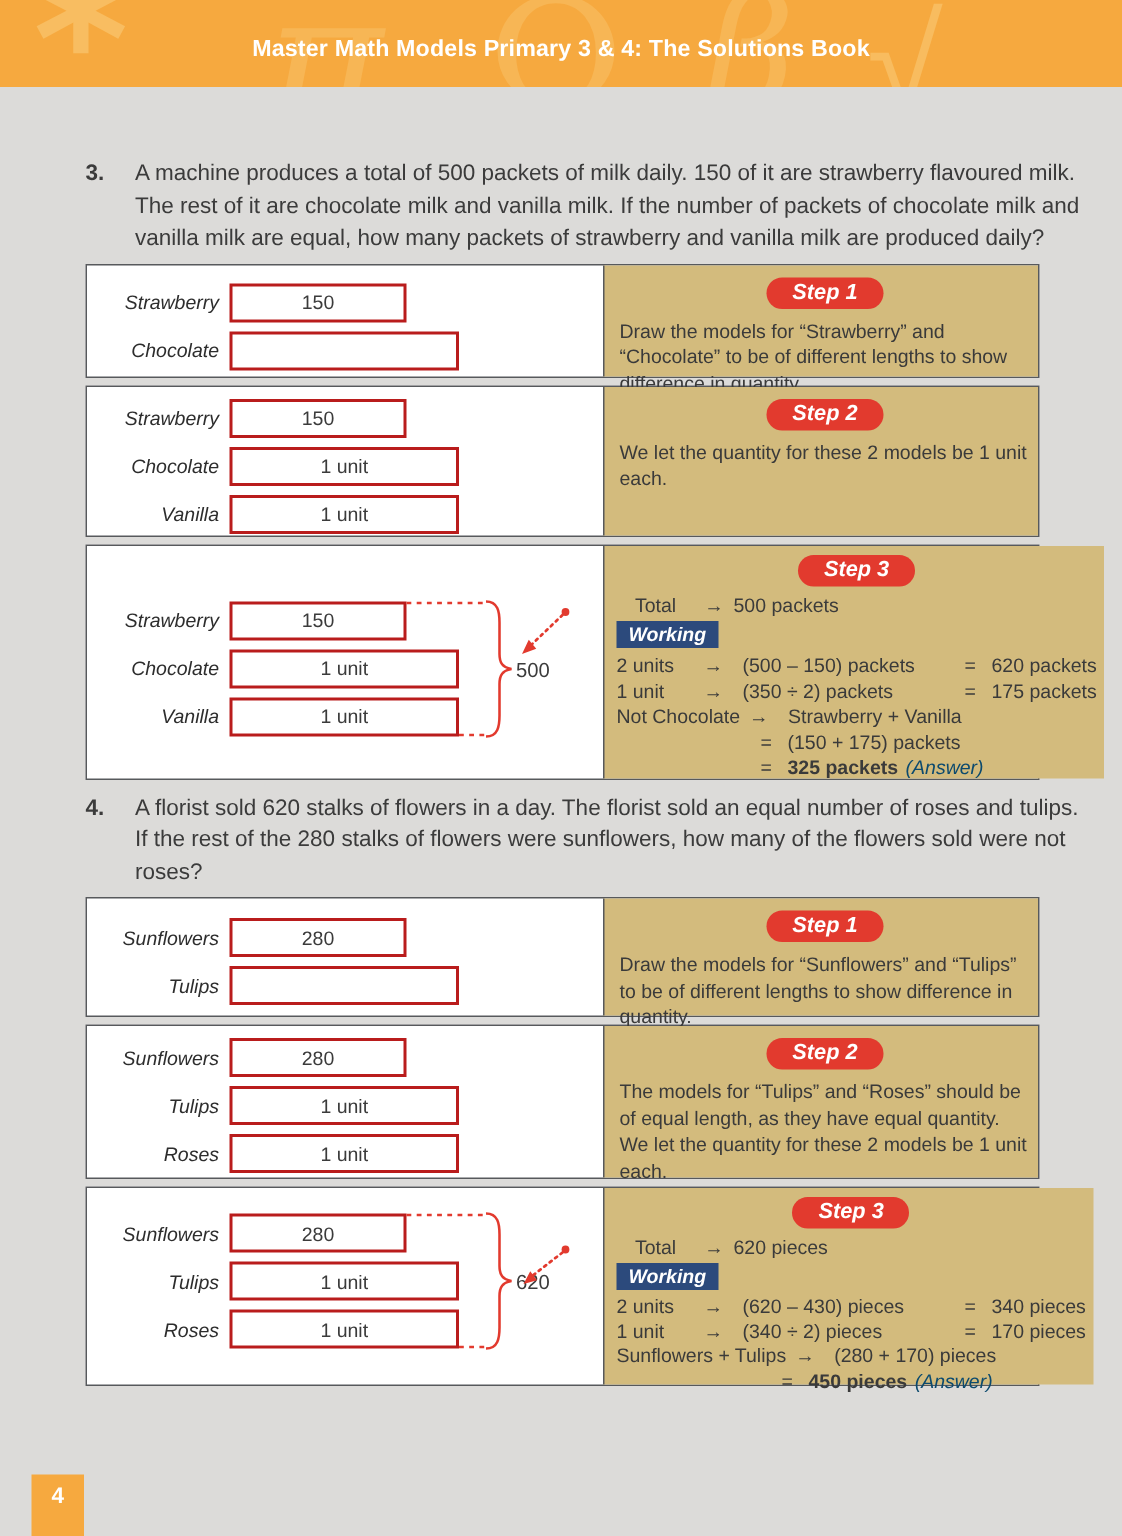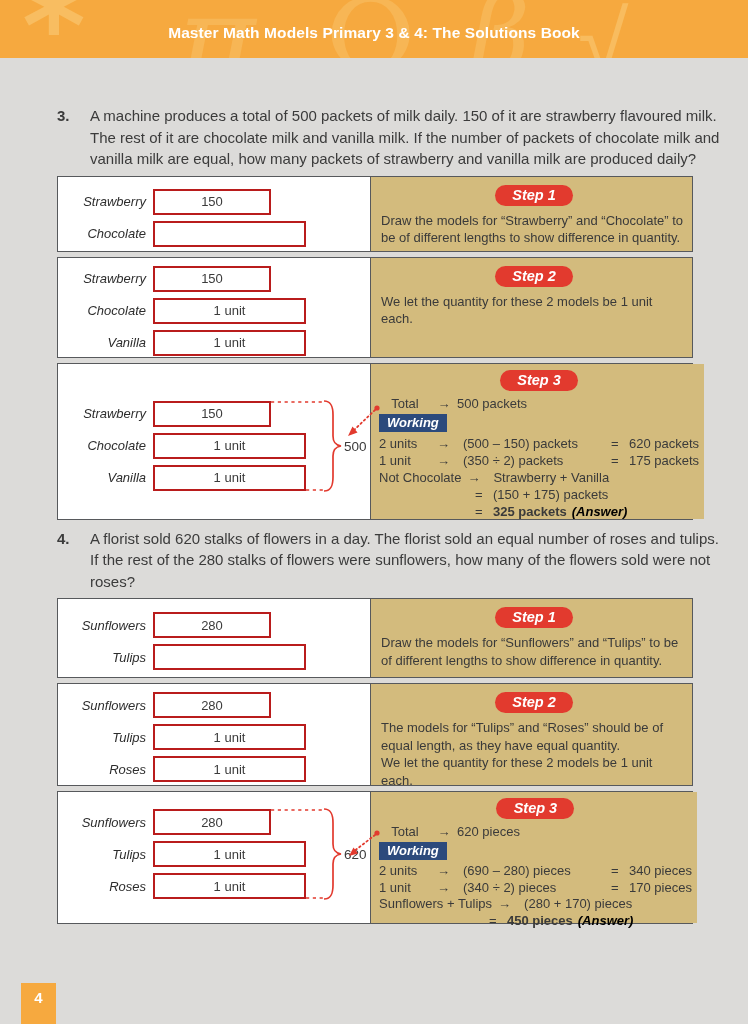--- a/index.html
+++ b/index.html
@@ -18,21 +18,21 @@
   
   main{padding:47px 0 0 57px;}
   .question{display:flex;width:672px;font-size:15px;line-height:21.5px;margin:0 0 6px 0;}
   .qnum{width:33px;flex:none;font-weight:bold;}
   .qtext{margin:0;}
   .prob4{margin-top:8px;}
   
   .srow{display:flex;width:636px;border:1px solid #57595c;background:#fff;margin-bottom:5px;box-sizing:border-box;}
   .h76{height:76px}.h101{height:101px}.h157{height:157px}
   .h80{height:80px}.h103{height:103px}.h133{height:133px}
-  .model{position:relative;width:312px;flex:none;}
+  .model{position:relative;width:344px;flex:none;}
   .pt12{padding-top:12px}.pt8{padding-top:8px}.pt37{padding-top:37px}.pt13{padding-top:13px}.pt17{padding-top:17px}
   .mrow{display:flex;align-items:center;height:26px;margin-bottom:6px;}
   .mlabel{width:95px;flex:none;text-align:right;padding-right:7px;box-sizing:border-box;
           font-style:italic;font-size:13px;color:#2d2d2d;}
   .bar{height:26px;box-sizing:border-box;border:2px solid #b91c1c;background:#fff;
        display:flex;align-items:center;justify-content:center;font-size:13px;}
   .bar.short{width:118px}.bar.long{width:153px}
   .overlay{position:absolute;left:0;top:0;overflow:visible;pointer-events:none;}
   .rdash{stroke:#e23a2e;stroke-width:1.7;fill:none;stroke-dasharray:3.2 3.6;}
   .rbrace{stroke:#e23a2e;stroke-width:1.7;fill:none;}
@@ -55,21 +55,21 @@
           font-size:13px;padding:1px 8px 2px;margin:2px 0 3px;}
   .wline{display:flex;font-size:13px;line-height:17px;white-space:nowrap;color:#3a3a3a;}
   .p4w .wline{line-height:16.5px;}
   .wc1{width:58px;flex:none;}
   .wc2{width:148px;flex:none;}
   .weq{width:18px;flex:none;}
   .wauto{flex:none;margin-right:6px;}
   .wind3{width:96px;flex:none;}
   .wind4{width:110px;flex:none;}
   .wbold{font-weight:bold;}
-  .wans{color:#000000;font-style:italic;font-weight:bold;margin-left:5px;}
+  .wans{color:#0c4a6e;font-style:italic;font-weight:normal;margin-left:5px;}
   
   .page-tab{position:absolute;left:21px;top:983px;width:35px;height:41px;background:#f6a93f;
             color:#fff;font-weight:bold;font-size:15px;text-align:center;padding-top:6px;box-sizing:border-box;}
 </style>
 </head>
 <body>
 
 <div class="page">
 
   <header class="band">
@@ -298,21 +298,21 @@
           <div class="badge">Step 3</div>
           <div class="totline">
             <span class="tl1">Total</span>
             <span class="warr">→</span>
             <span>620 pieces</span>
           </div>
           <div class="wbadge">Working</div>
           <div class="wline">
             <span class="wc1">2 units</span>
             <span class="warr">→</span>
-            <span class="wc2">(690 – 280) pieces</span>
+            <span class="wc2">(620 – 430) pieces</span>
             <span class="weq">=</span>
             <span>340 pieces</span>
           </div>
           <div class="wline">
             <span class="wc1">1 unit</span>
             <span class="warr">→</span>
             <span class="wc2">(340 ÷ 2) pieces</span>
             <span class="weq">=</span>
             <span>170 pieces</span>
           </div>

